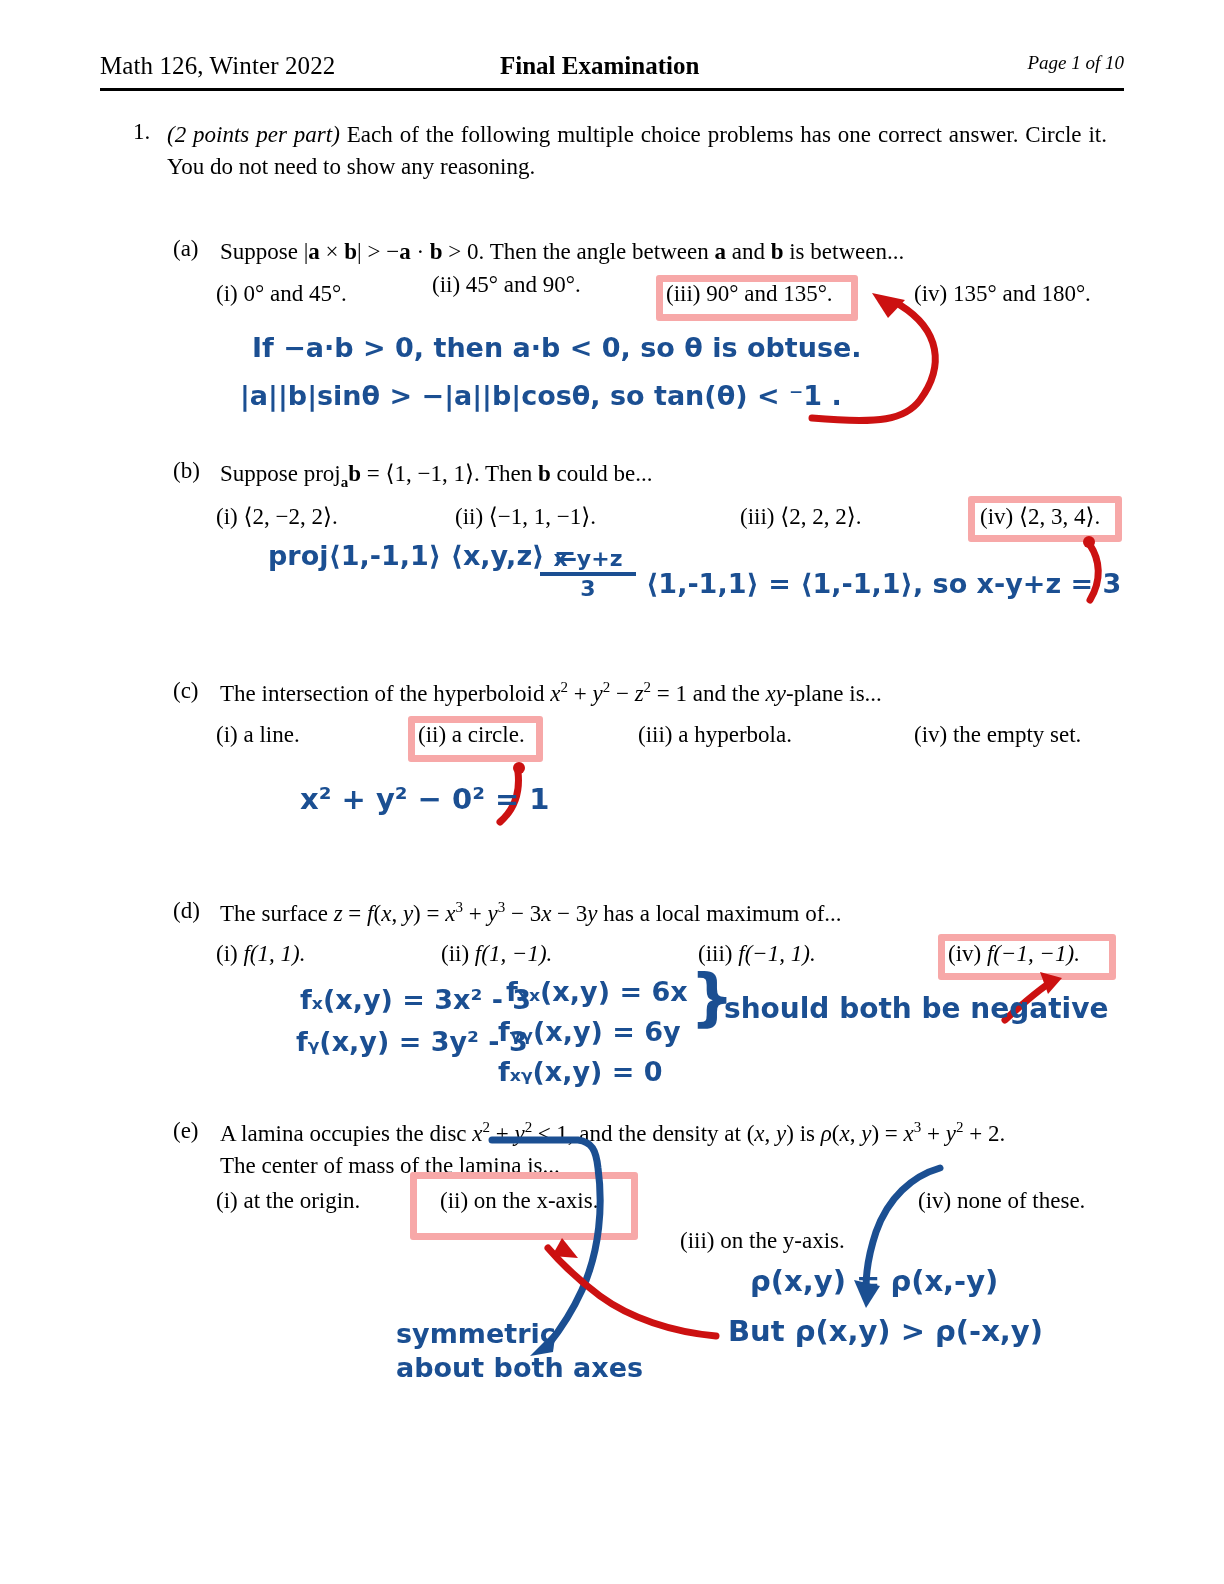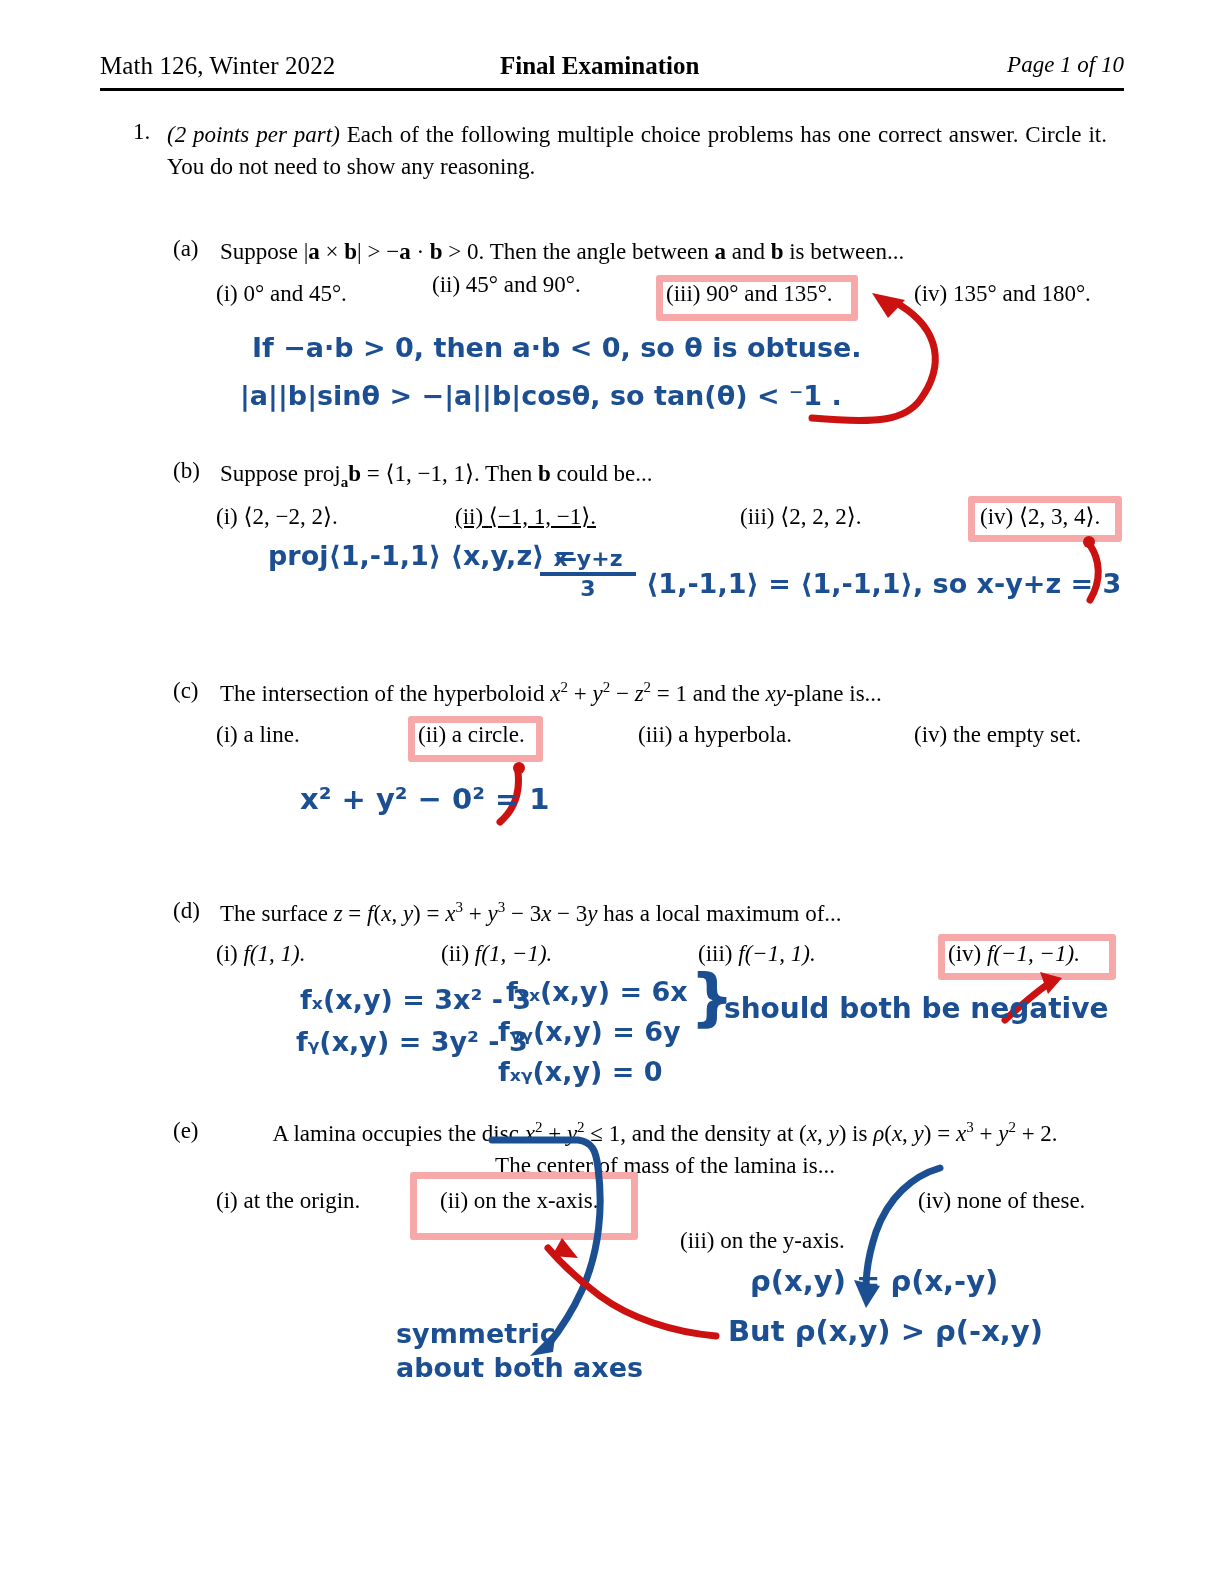--- a/index.html
+++ b/index.html
@@ -13,37 +13,37 @@
   }
   .page{position:relative;width:1224px;height:1584px;}
 
   
   .header{
     position:absolute;left:100px;top:52px;width:1024px;
     display:flex;align-items:baseline;
   }
   .hdr-left{font-weight:normal;font-size:25px;letter-spacing:.1px;}
   .hdr-mid{font-weight:bold;font-size:25px;position:absolute;left:400px;}
-  .hdr-right{font-style:italic;font-size:23px;position:absolute;right:0;}
+  .hdr-right{font-style:italic;font-size:19px;position:absolute;right:0;}
   .hdr-rule{
     position:absolute;left:100px;top:88px;width:1024px;height:0;
     border-top:3px solid #000;
   }
 
   
   .qnum{
     position:absolute;left:133px;top:119px;font-size:23px;
   }
   .qtext{
     position:absolute;left:167px;top:119px;width:940px;
     font-size:23px;line-height:32px;text-align:justify;
   }
   .qtext .ital{font-style:italic;}
   .part-label{position:absolute;font-size:23px;}
-  .stem{position:absolute;font-size:23px;line-height:32px;text-align:center;}
+  .stem{position:absolute;font-size:23px;line-height:32px;}
   .opt{position:absolute;white-space:nowrap;font-size:23px;}
   b.vec{font-weight:bold;font-style:normal;}
   .sup{font-size:15px;vertical-align:super;line-height:0;}
   .sub{font-size:15px;vertical-align:sub;line-height:0;}
   .mi{font-style:italic;font-family:"Liberation Serif",serif;}
 
   
   .ann{position:absolute;left:0;top:0;width:1224px;height:1312px;
        pointer-events:none;}
 
@@ -109,21 +109,21 @@
 
   <div class="part-label" style="left:173px;top:458px;">(b)</div>
   <div class="stem" style="left:220px;top:458px;">
     Suppose proj<span class="sub"><b class="vec">a</b></span><b class="vec">b</b> = ⟨1, −1, 1⟩. Then <b class="vec">b</b> could be...
   </div>
 
   <div class="opt" style="left:216px;top:503px;">
     <span>(i)</span>
     <span>⟨2, −2, 2⟩.</span>
   </div>
-  <div class="opt" style="left:455px;top:503px;text-decoration:underline;">
+  <div class="opt" style="left:455px;top:503px;">
     <span>(ii)</span>
     <span>⟨−1, 1, −1⟩.</span>
   </div>
   <div class="opt" style="left:740px;top:503px;">
     <span>(iii)</span>
     <span>⟨2, 2, 2⟩.</span>
   </div>
   <div class="opt" style="left:980px;top:503px;">
     <span>(iv)</span>
     <span>⟨2, 3, 4⟩.</span>

